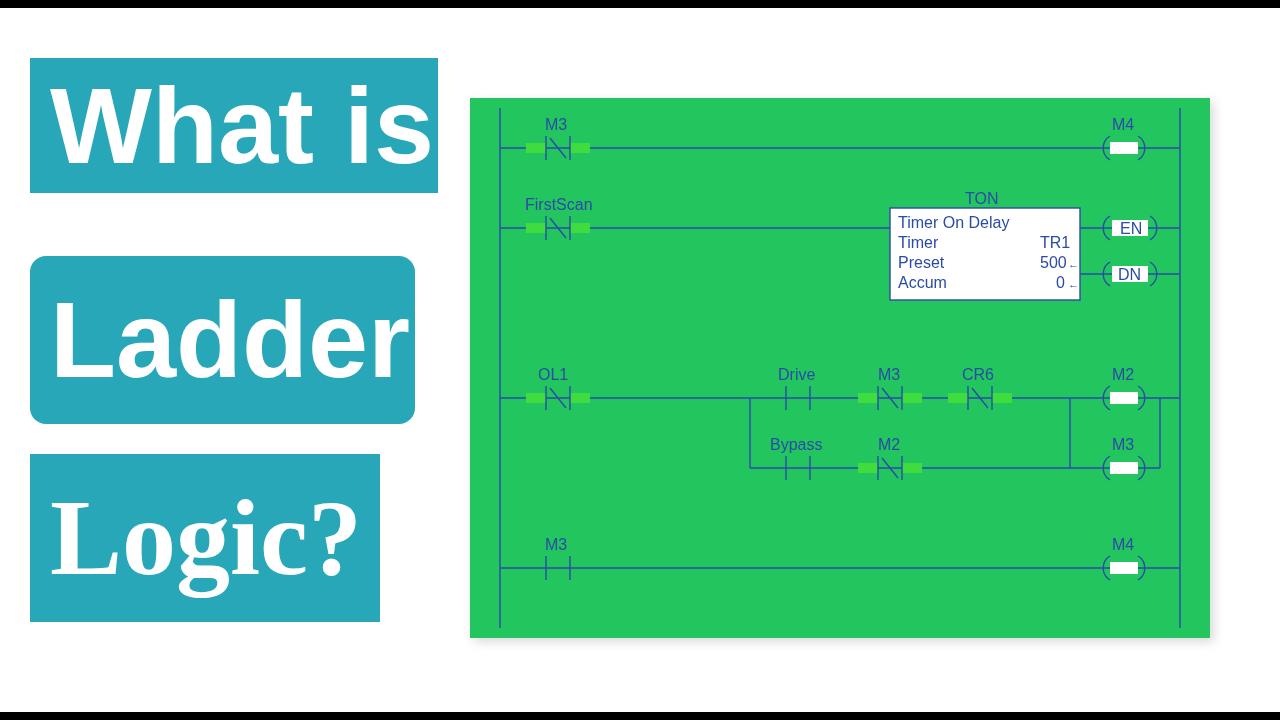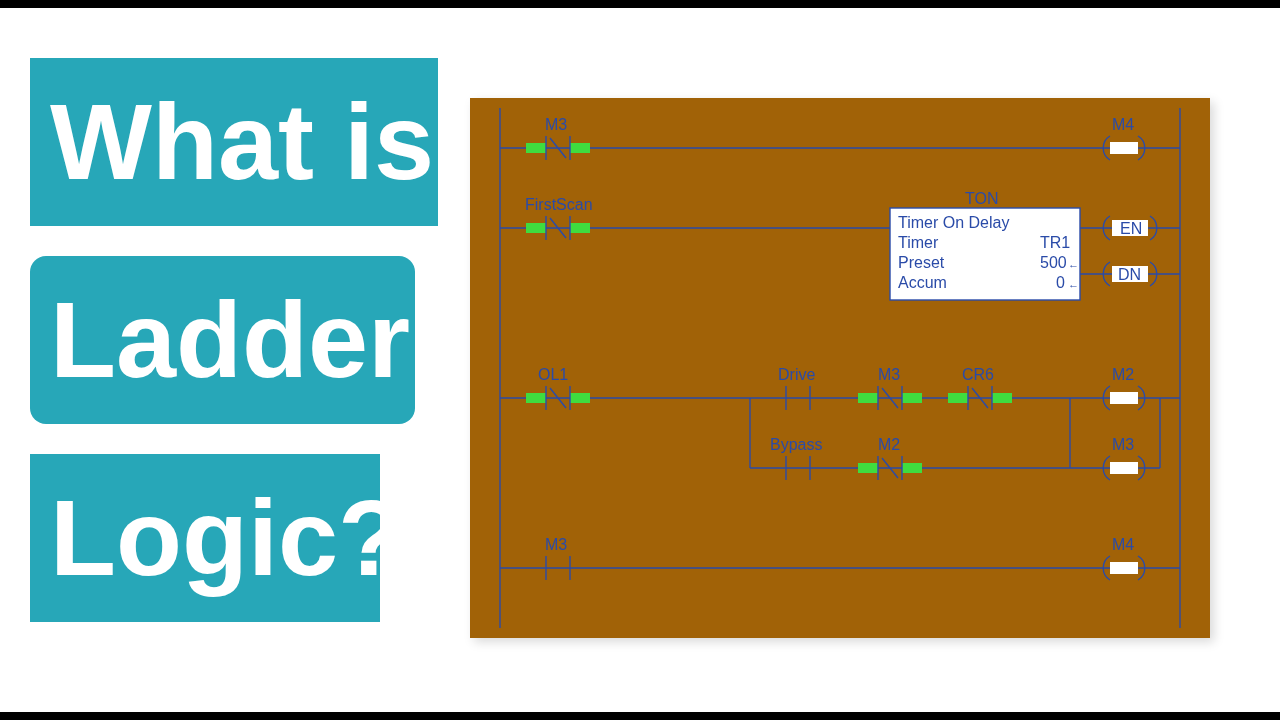--- a/index.html
+++ b/index.html
@@ -23,31 +23,31 @@
     position: absolute;
     background: #27a7b8;
     color: #fff;
     font-family: "Trebuchet MS", "Segoe UI", sans-serif;
     font-weight: 600;
     display: flex;
     align-items: center;
     padding-left: 20px;
     line-height: 1;
   }
-  .tb1 { left: 30px; top: 50px;  width: 408px; height: 168px; font-size: 108px; }
+  .tb1 { left: 30px; top: 50px;  width: 408px; height: 135px; font-size: 108px; }
   .tb2 { left: 30px; top: 248px; width: 385px; height: 168px; font-size: 108px; border-radius: 16px; }
-  .tb3 { left: 30px; top: 446px; width: 350px; height: 168px; font-size: 108px; }
+  .tb3 { left: 30px; top: 446px; width: 350px; height: 168px; font-size: 108px; font-family: Liberation Serif, serif; }
 
   .diagram {
     position: absolute;
     left: 470px;
     top: 90px;
     width: 740px;
     height: 540px;
-    background: #a16207;
+    background: #22c55e;
     box-shadow: 4px 4px 10px rgba(0,0,0,0.15);
   }
   .diagram svg {
     position: absolute;
     left: 0; top: 0;
     width: 100%;
     height: 100%;
   }
   .wire { stroke: #2a4ba8; stroke-width: 1.4; fill: none; }
   .txt  { fill: #2a4ba8; font-family: Arial, sans-serif; font-size: 16px; }

